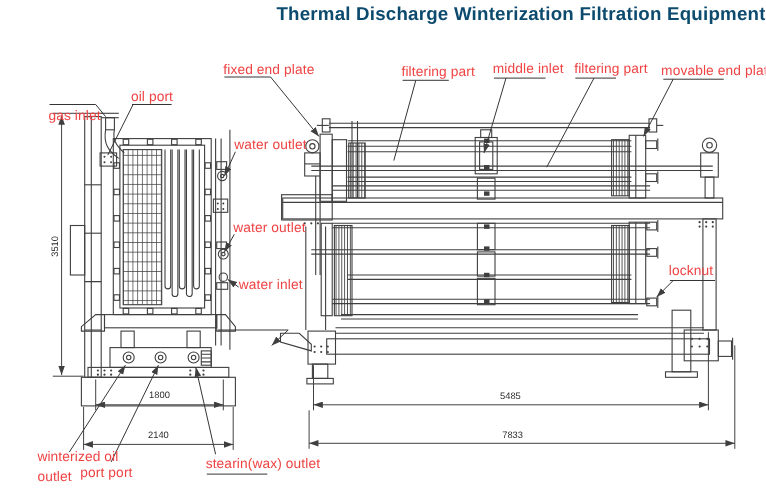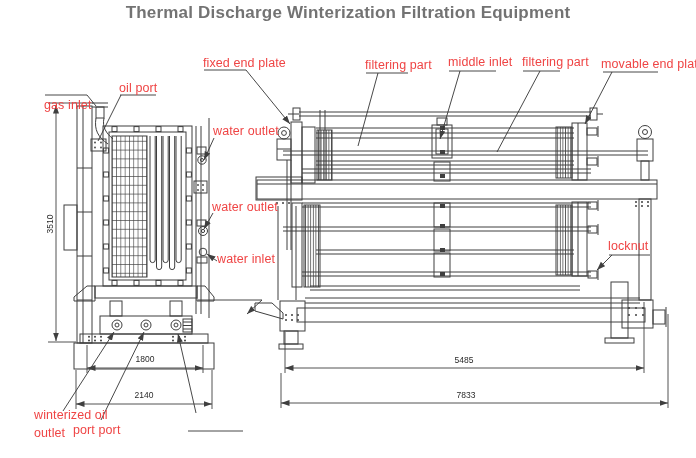--- a/index.html
+++ b/index.html
@@ -1,20 +1,20 @@
 <!DOCTYPE html>
 <html><head>
 <meta charset="utf-8">
 <style>
   html,body{margin:0;padding:0;background:#ffffff;}
   #stage{position:relative;width:696px;height:458px;background:#ffffff;overflow:hidden;
          font-family:"Liberation Sans",sans-serif;}
   #stage svg{position:absolute;left:0;top:0;}
-  .title{position:absolute;left:0;right:0;top:3px;text-align:center;
-         font-size:17px;font-weight:600;letter-spacing:.2px;color:#737373;}
+  .title{position:absolute;left:0;right:0;top:3px;text-align:right;
+         font-size:17px;font-weight:600;letter-spacing:.2px;color:#0c4a6e;}
   .lbl{position:absolute;font-size:12.5px;color:#ef4444;white-space:nowrap;letter-spacing:.1px;}
   .lbl.wrap{white-space:normal;width:100px;line-height:1.4;margin-left:32px;}
   .dim{position:absolute;font-size:8.5px;color:#2a2a2a;transform:translateX(-50%);white-space:nowrap;}
   .dimrot{position:absolute;left:30px;top:219px;width:40px;text-align:center;
           font-size:8.5px;color:#2a2a2a;transform:rotate(-90deg);}
 </style>
 </head>
 <body>
 
 <div id="stage">
@@ -333,19 +333,20 @@
   <span class="lbl" style="left:213px;top:124px">water outlet</span>
   <span class="lbl" style="left:365px;top:58px">filtering part</span>
   <span class="lbl" style="left:448px;top:55px">middle inlet</span>
   <span class="lbl" style="left:522px;top:55px">filtering part</span>
   <span class="lbl" style="left:601px;top:57px">movable end plate</span>
   <span class="lbl" style="left:212px;top:200px">water outlet</span>
   <span class="lbl" style="left:217px;top:252px">water inlet</span>
   <span class="lbl" style="left:608px;top:239px">locknut</span>
   <span class="lbl wrap" style="left:2px;top:407px">winterized oil outlet</span>
   <span class="lbl" style="left:73px;top:423px">port port</span>
+  <span class="lbl" style="left:187px;top:414px">stearin(wax) outlet</span>
 
   <span class="dimrot">3510</span>
   <span class="dim" style="left:145px;top:354px">1800</span>
   <span class="dim" style="left:144px;top:390px">2140</span>
   <span class="dim" style="left:464px;top:355px">5485</span>
   <span class="dim" style="left:466px;top:390px">7833</span>
 </div>
 
 </body></html>

